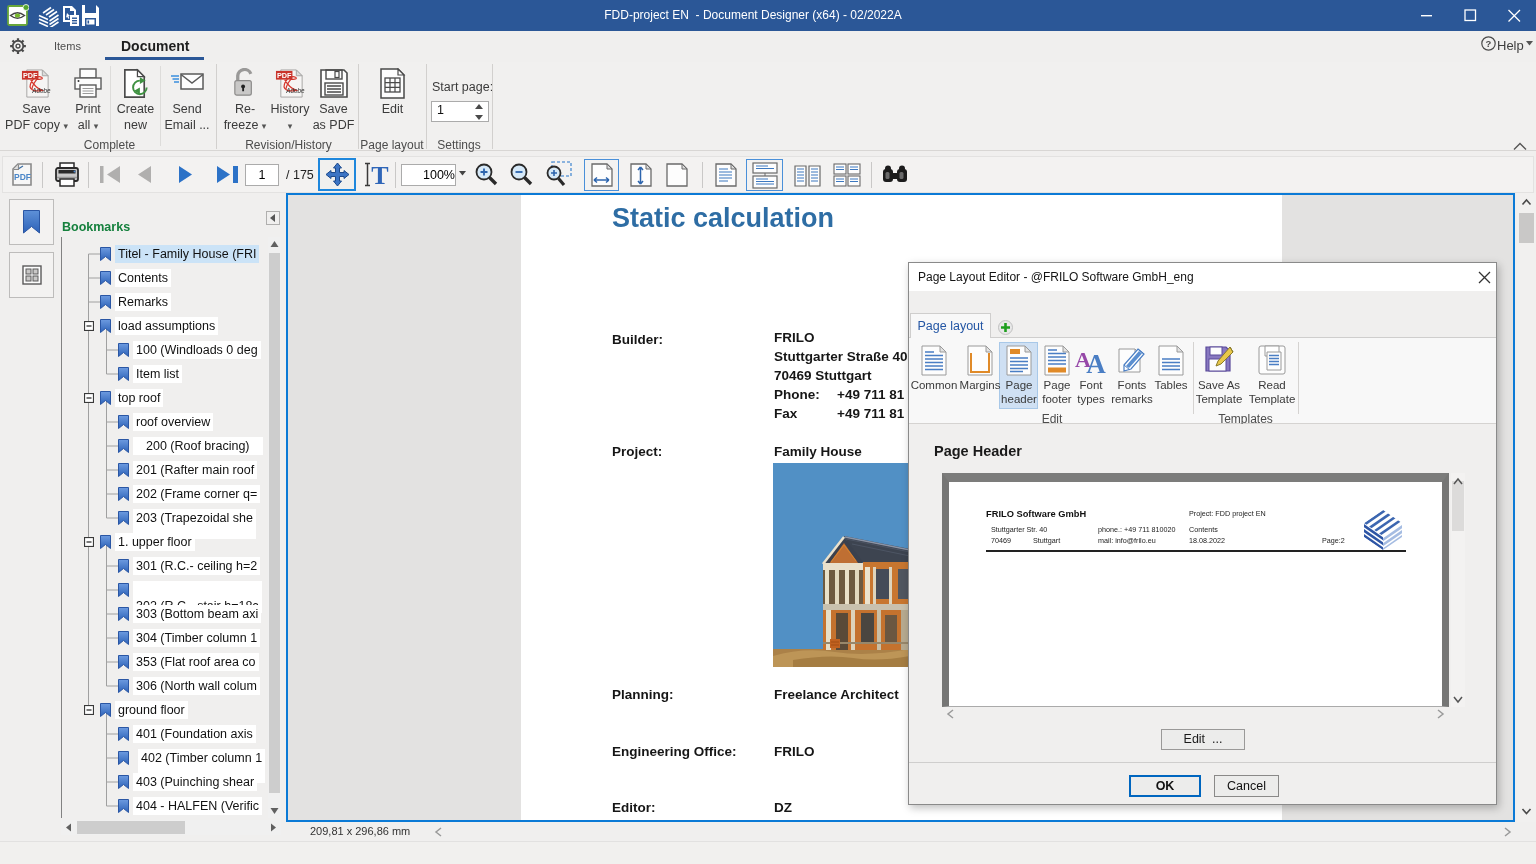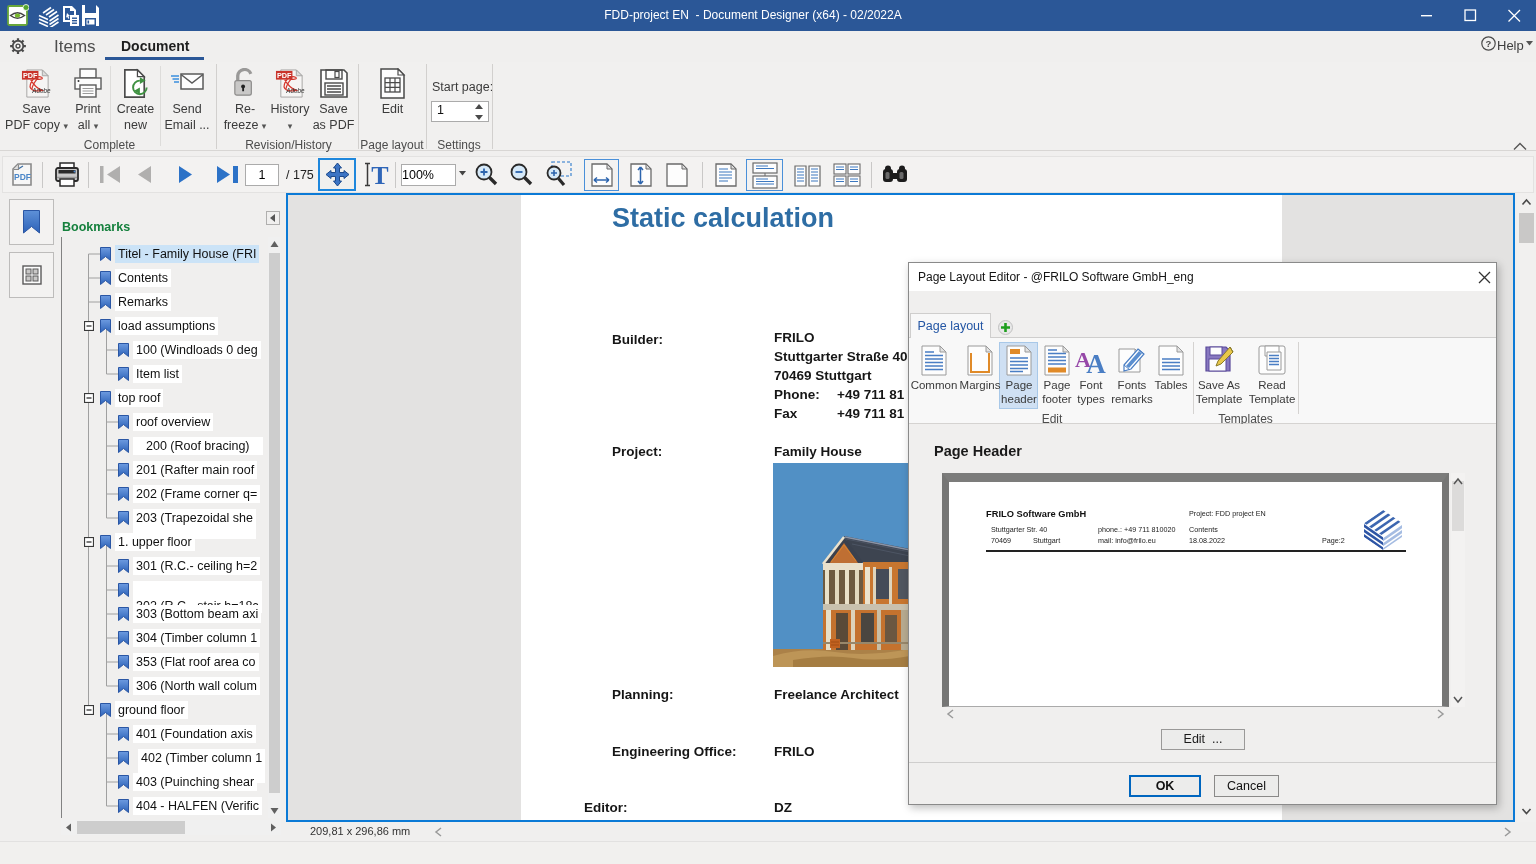--- a/index.html
+++ b/index.html
@@ -7,21 +7,21 @@
   body { font-family:"Liberation Sans", sans-serif; position:relative; background:#f0efee; }
   .abs { position:absolute; }
 
   
   #titlebar { left:0; top:0; width:1536px; height:31px; background:#2b5797; }
   #titletext { left:0; top:0; width:1506px; height:31px; line-height:31px; text-align:center; color:#fff; font-size:12px; }
   .winbtn { top:0; height:31px; width:46px; color:#fff; text-align:center; line-height:31px; }
 
   
   #tabrow { left:0; top:31px; width:1536px; height:31px; background:#f0efee; }
-  .tab { top:0; height:31px; line-height:31px; font-size:17px; color:#4e4e4e; }
+  .tab { top:0; height:31px; line-height:31px; font-size:11px; color:#4e4e4e; }
   #tab-doc { font-weight:bold; color:#1e1e1e; font-size:14px; }
   #docunderline { left:105px; top:57px; width:99px; height:3px; background:#2b5797; }
 
   
   #ribbon { left:0; top:62px; width:1536px; height:89px; background:#f1f0ef; border-bottom:1px solid #d8d6d4; }
   .rbtn { top:4px; text-align:center; font-size:12.5px; color:#3b3b3b; line-height:15.5px; }
   .rbtn .ic { display:block; margin:2px auto 3px auto; }
   .rlabel { top:138px; font-size:12px; color:#4c4c4c; text-align:center; }
   .rsep { top:66px; width:1px; height:80px; background:#dddcda; }
   .gsep { top:64px; width:1px; height:85px; background:#d2d0ce; }
@@ -282,21 +282,21 @@
 <svg class="abs" style="left:325px;top:162px;" width="25" height="25" viewBox="0 0 25 25">
   <g fill="#3c74c4" stroke="#1d4a8c" stroke-width="1" stroke-linejoin="round">
   <path d="M12.5 1 L16.5 6 H14.5 V10.5 H19 V8.5 L24 12.5 L19 16.5 V14.5 H14.5 V19 H16.5 L12.5 24 L8.5 19 H10.5 V14.5 H6 V16.5 L1 12.5 L6 8.5 V10.5 H10.5 V6 H8.5 Z"></path>
   </g>
 </svg>
 <svg class="abs" style="left:363px;top:161px;" width="27" height="27" viewBox="0 0 27 27">
   <path d="M2 2.5 h5 M4.5 2.5 v22 M2 24.5 h5" stroke="#3a3a3a" stroke-width="1.5" fill="none"></path>
   <text x="17" y="23" font-size="26" font-weight="bold" fill="#2f66b8" text-anchor="middle" font-family="Liberation Serif">T</text>
 </svg>
 <div class="tsep" style="left:395px;top:162px;"></div>
-<div class="tbox" style="left:401px;top:164px;width:55px;height:22px;line-height:21px;text-align:left;">100%</div>
+<div class="tbox" style="left:401px;top:164px;width:55px;height:22px;line-height:21px;text-align:right;">100%</div>
 <svg class="abs" style="left:459px;top:171px;" width="8" height="6">
     <path d="M0 0 h7 l-3.5 4.5 z" fill="#444"></path>
   </svg>
 <svg class="abs" style="left:474px;top:162px;" width="25" height="25" viewBox="0 0 25 25">
   <circle cx="10" cy="10" r="7.5" fill="#d6e9f8" stroke="#2a2a2a" stroke-width="1.8"></circle>
   <path d="M10 6.5 v7 M6.5 10 h7" stroke="#2c64ad" stroke-width="1.8"></path>
   <path d="M15.5 15.5 L22 22" stroke="#2a2a2a" stroke-width="3.4"></path>
 </svg>
 <svg class="abs" style="left:509px;top:162px;" width="25" height="25" viewBox="0 0 25 25">
   <circle cx="10" cy="10" r="7.5" fill="#d6e9f8" stroke="#2a2a2a" stroke-width="1.8"></circle>
@@ -722,21 +722,21 @@
   <rect x="128" y="147" width="9" height="40" fill="#b7aa90"></rect>
   <path d="M50 180 h87" stroke="#98876a" stroke-width="2"></path>
 
   <rect x="57" y="176" width="10" height="9" fill="#c1611f"></rect>
   <path d="M58 179 h8 M58 182 h8" stroke="#a34e15" stroke-width="1"></path>
 </svg>
 <div class="abs doclabel" style="left:612px;top:687px;">Planning:</div>
 <div class="abs docval" style="left:774px;top:687px;">Freelance Architect</div>
 <div class="abs doclabel" style="left:612px;top:744px;">Engineering Office:</div>
 <div class="abs docval" style="left:774px;top:744px;">FRILO</div>
-<div class="abs doclabel" style="left:584px;top:800px;">Editor:</div>
+<div class="abs doclabel" style="left:612px;top:800px;">Editor:</div>
 <div class="abs docval" style="left:774px;top:800px;">DZ</div>
 <div class="abs" id="rscroll">
   <svg width="19" height="629">
     <rect width="19" height="629" fill="#f1f0ef"></rect>
     <rect x="2" y="20" width="15" height="30" fill="#c9c8c7"></rect>
     <path d="M5.5 11.5 L9.5 7 L13.5 11.5" fill="none" stroke="#4a4a4a" stroke-width="1.6"></path>
     <path d="M5.5 616 L9.5 620.5 L13.5 616" fill="none" stroke="#4a4a4a" stroke-width="1.6"></path>
   </svg>
 </div>
 

